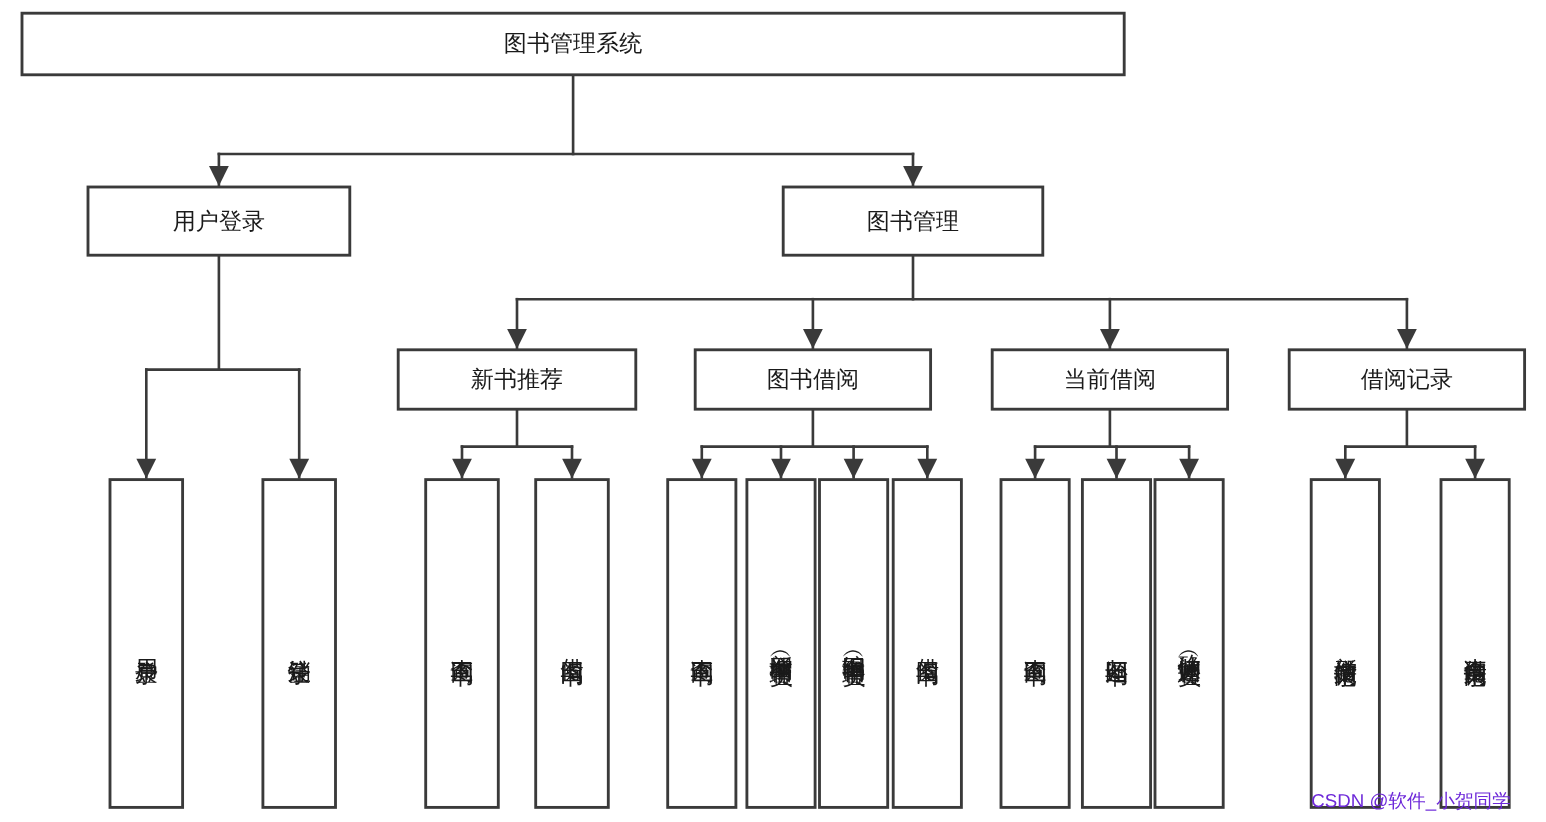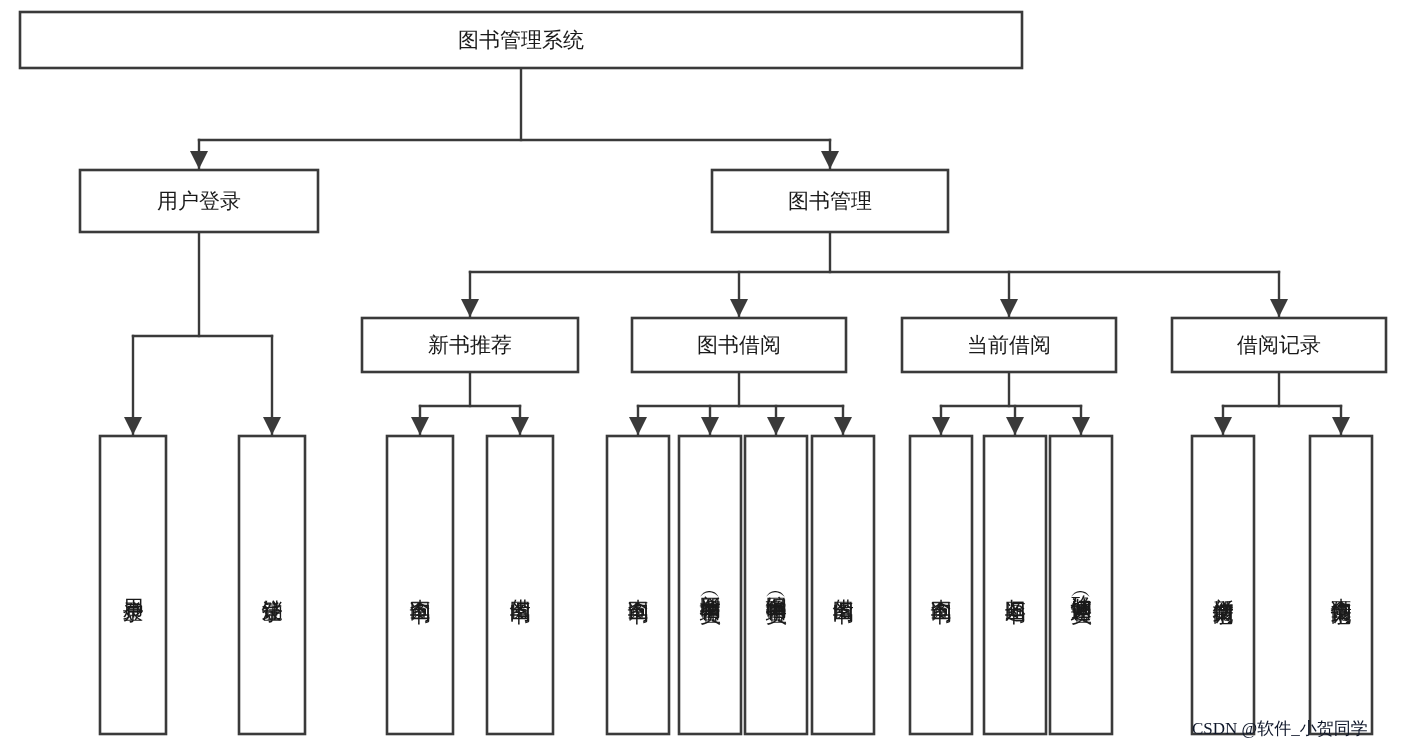--- a/index.html
+++ b/index.html
@@ -59,23 +59,23 @@
     color: #1a1a1a;
     letter-spacing: 1.5px;
     white-space: nowrap;
     display: flex;
     align-items: center;
     justify-content: center;
     pointer-events: none;
   }
   .watermark {
     position: absolute;
-    font-family: Liberation Serif, serif;
+    font-family: Liberation Sans, sans-serif;
     font-size: 17px;
-    color: #0f172a;
+    color: #6d28d9;
     white-space: nowrap;
   }
 </style>
 </head>
 <body>
 
 <div id="diagram-root">
 
   <svg id="diagram-svg" viewBox="0 0 1405 747">
     <g id="connectors-layer">

